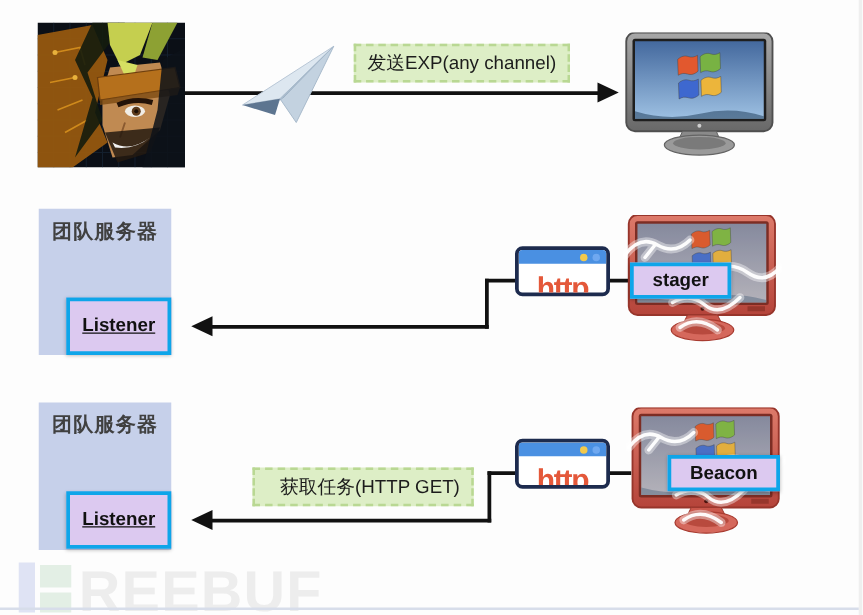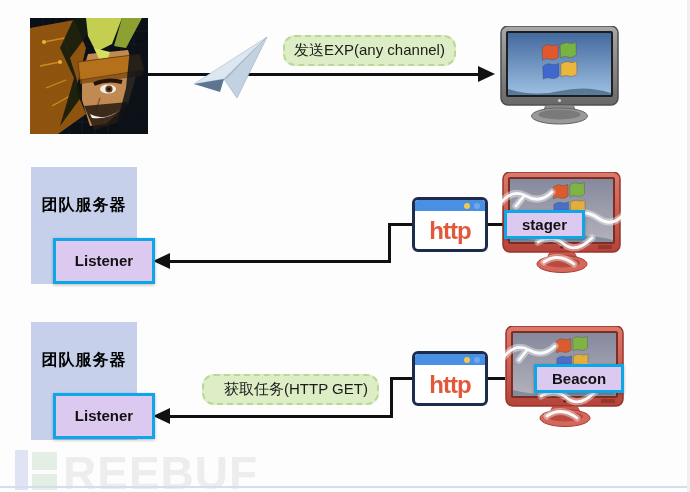--- a/index.html
+++ b/index.html
@@ -16,38 +16,38 @@
   .arrow-right { position:absolute; width:0; height:0;
     border-top:8.5px solid transparent; border-bottom:8.5px solid transparent;
     border-left:17px solid #111; }
   .arrow-left { position:absolute; width:0; height:0;
     border-top:8.5px solid transparent; border-bottom:8.5px solid transparent;
     border-right:17px solid #111; }
 
   
   .msg-label {
     position:absolute; background:#ddeec6; border:2px dashed #b9d893;
-    border-radius:12px; padding:4px 9px; font-size:15px; color:#1c1c1c;
+    border-radius:0; padding:4px 9px; font-size:15px; color:#1c1c1c;
     white-space:nowrap; z-index:5;
   }
 
   
   .team-box { position:absolute; width:106px; background:#c6d0ea;
-    text-align:center; padding-top:28px; font-size:16px; font-weight:bold;
-    color:#000000; letter-spacing:1px; }
+    text-align:center; padding-top:8px; font-size:16px; font-weight:bold;
+    color:#404040; letter-spacing:1px; }
   .listener-box, .payload-tag {
     position:absolute; background:#dcc9f0; border:3px solid #0ea5e9;
     box-shadow:0 1px 3px rgba(0,0,0,.28); text-align:center;
     font-size:15px; font-weight:bold; color:#111; z-index:6;
   }
-  .listener-box { width:102px; height:46px; line-height:40px; }
+  .listener-box { width:84px; height:46px; line-height:40px;text-decoration:underline; }
   .payload-tag { padding:3px 15px; }
 
   
-  .http-box { position:absolute; width:76px; height:55px; background:#fff;
+  .http-box { position:absolute; width:76px; height:40px; background:#fff;
     border:3px solid #1d2b4e; border-radius:6px; overflow:hidden; z-index:4; }
   .http-titlebar { height:11px; background:#4a90e2; position:relative; }
   .http-titlebar .dot { position:absolute; top:2.5px; width:6px; height:6px;
     border-radius:50%; }
   .dot-yellow { right:15px; background:#f2c94c; }
   .dot-blue   { right:5px;  background:#6fa8f0; }
   .http-body { height:39px; display:flex; align-items:center;
     justify-content:center; }
   .http-text { font-size:24px; font-weight:bold; color:#e4583a;
     letter-spacing:-1px; line-height:1; }

